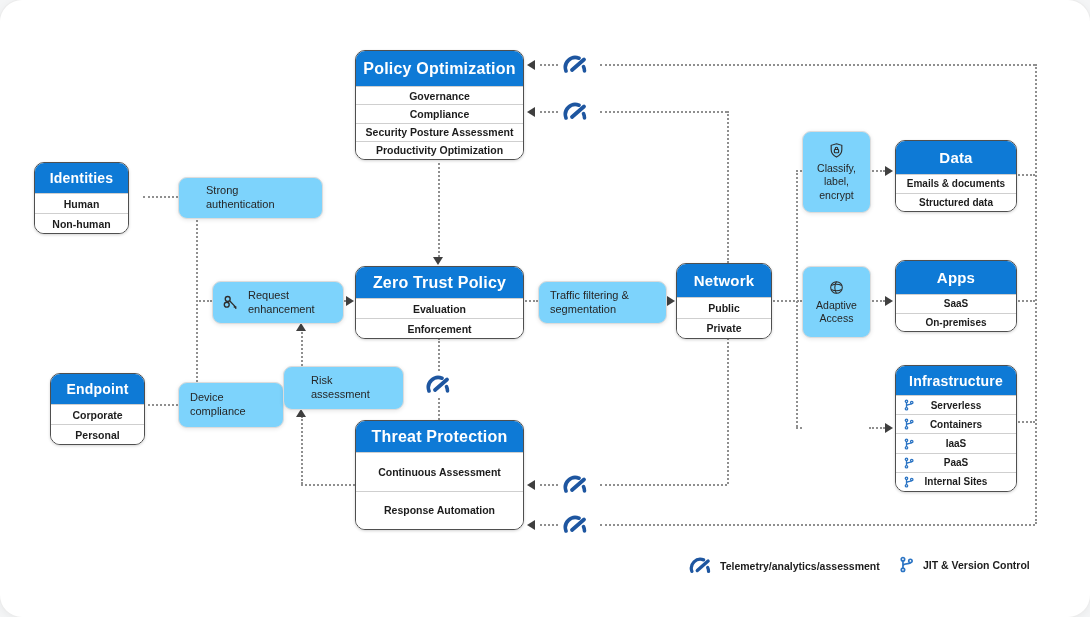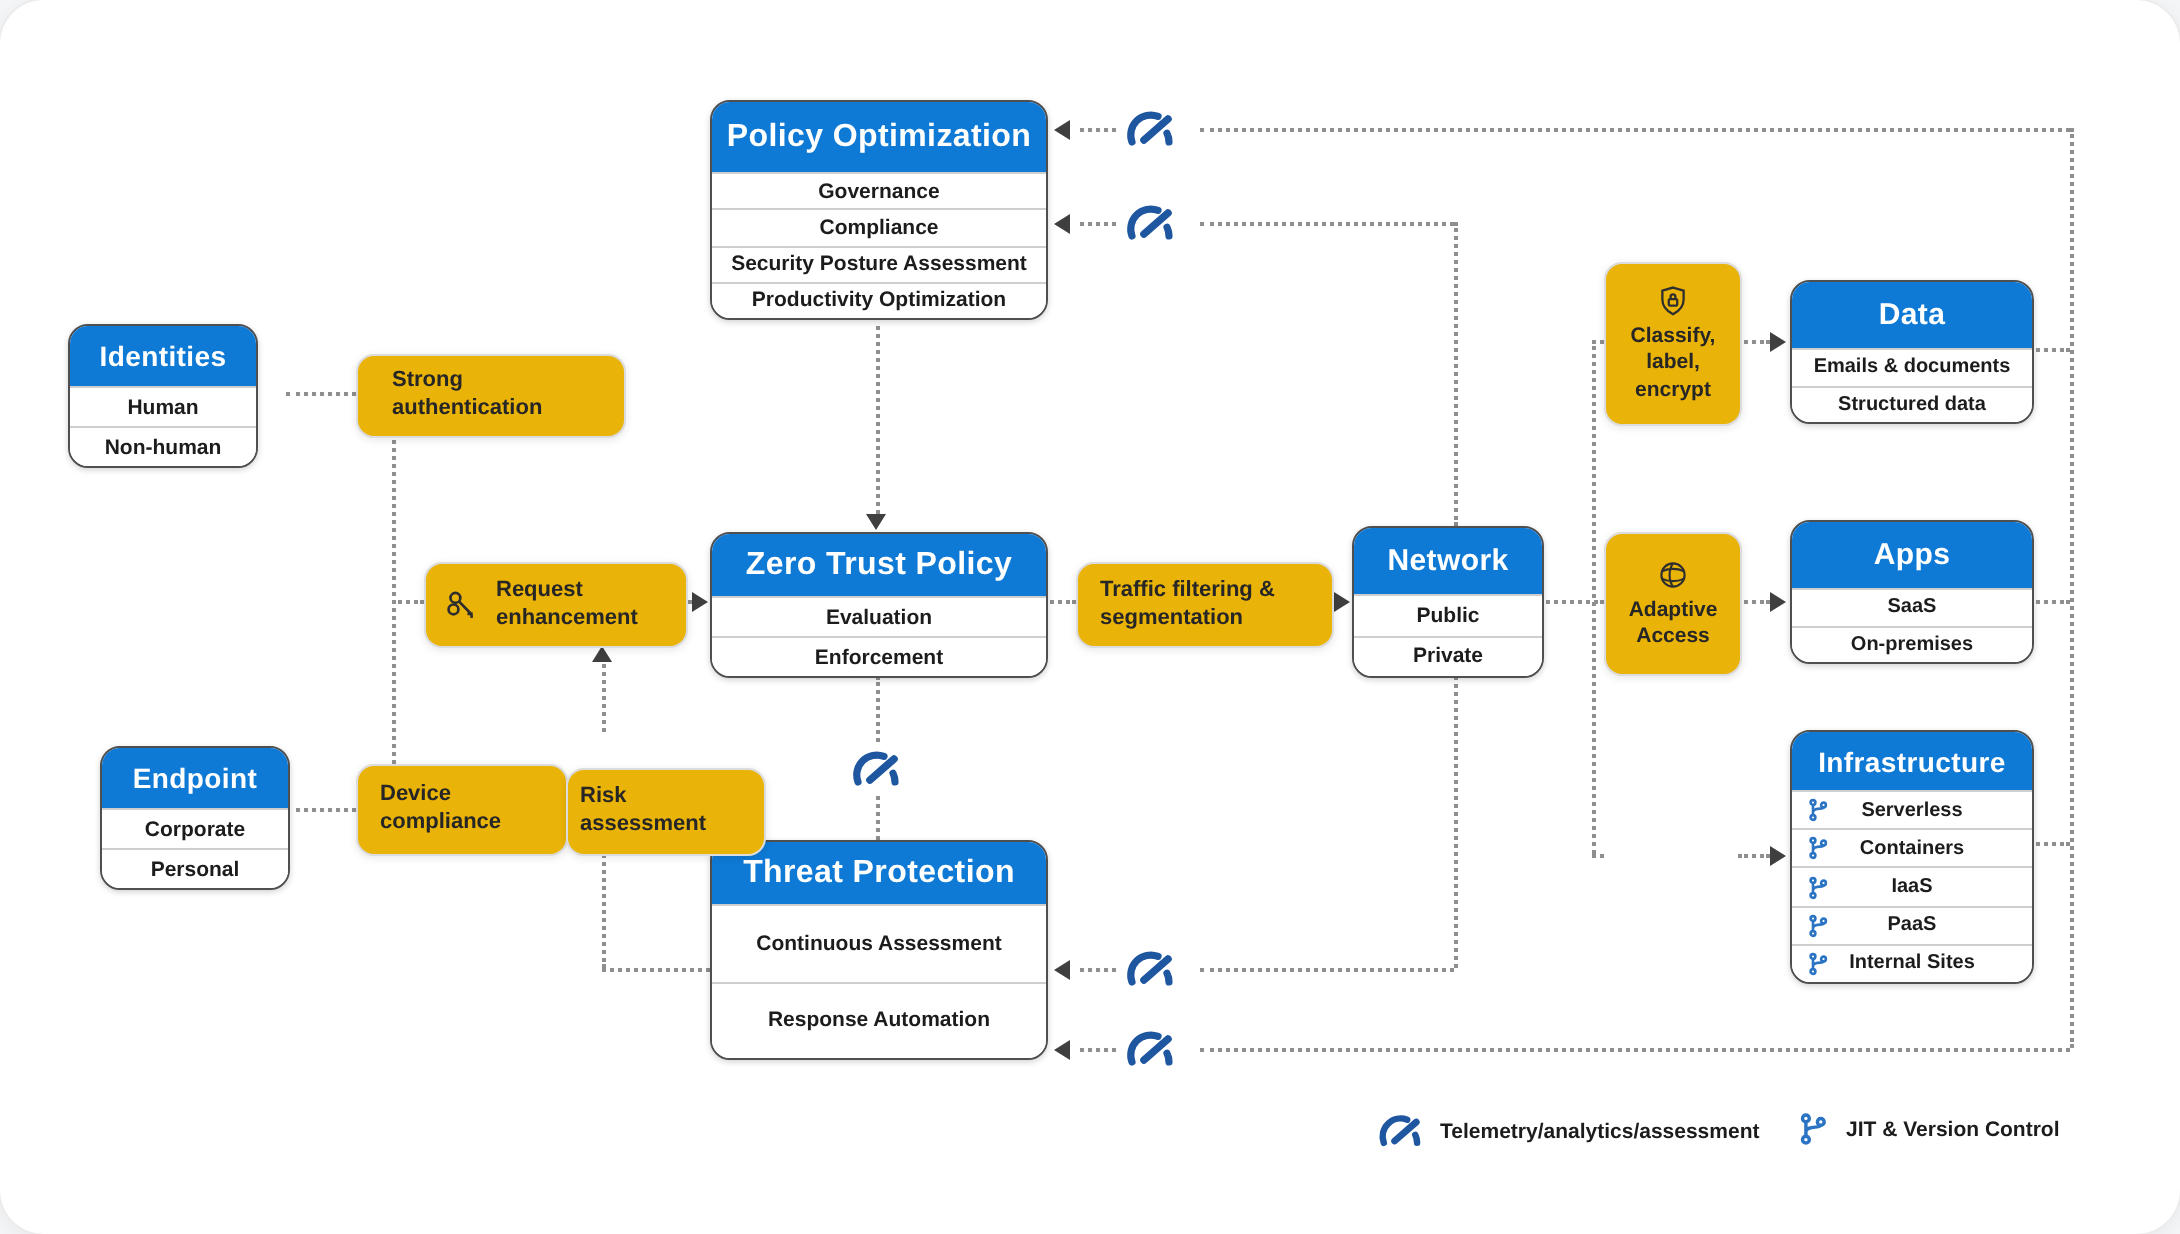--- a/index.html
+++ b/index.html
@@ -9,23 +9,23 @@
   .tbox{position:absolute;display:flex;flex-direction:column;background:#fff;
         border:1.6px solid #4f4f4f;border-radius:10px;overflow:hidden;
         box-shadow:0 1px 3px rgba(0,0,0,.18);}
   .tbox-h{background:#0e7ad6;color:#fff;font-weight:bold;display:flex;align-items:center;
           justify-content:center;letter-spacing:.2px;}
   .tbox-r{flex:1;display:flex;align-items:center;justify-content:center;font-size:10.5px;
           font-weight:600;color:#1c1c1c;border-top:1px solid #cfcfcf;background:#fff;position:relative;}
   .tbox-r:first-of-type{border-top:none;}
   .infra-ico{position:absolute;left:7px;top:50%;transform:translateY(-50%);display:flex;}
   
-  .wbox{position:absolute;background:#eab308;border:1px solid #dcdcdc;border-radius:9px;
+  .wbox{position:absolute;background:#7dd3fc;border:1px solid #dcdcdc;border-radius:9px;
         box-shadow:0 1px 4px rgba(0,0,0,.10);display:flex;align-items:center;
-        font-size:11px;font-weight:700;color:#262626;line-height:1.25;}
+        font-size:11px;font-weight:400;color:#262626;line-height:1.25;}
   .wbox .txt{white-space:pre-line;}
   .wbox.center{flex-direction:column;justify-content:center;text-align:center;}
   
   .ch{position:absolute;height:0;border-top:2px dotted #8f8f8f;}
   .cv{position:absolute;width:0;border-left:2px dotted #8f8f8f;}
   .ar{position:absolute;width:0;height:0;}
   .ar-r{border-left:8px solid #3f3f3f;border-top:5px solid transparent;border-bottom:5px solid transparent;}
   .ar-l{border-right:8px solid #3f3f3f;border-top:5px solid transparent;border-bottom:5px solid transparent;}
   .ar-u{border-bottom:8px solid #3f3f3f;border-left:5px solid transparent;border-right:5px solid transparent;}
   .ar-d{border-top:8px solid #3f3f3f;border-left:5px solid transparent;border-right:5px solid transparent;}
@@ -236,21 +236,21 @@
       <span>Internal Sites</span>
       </div>
   </div>
 
   <div class="tbox" style="left:895px;top:260px;width:120px;height:70px">
     <div class="tbox-h" style="height:33px;font-size:15px">Apps</div>
     <div class="tbox-r" style="font-size:10px">SaaS</div>
     <div class="tbox-r" style="font-size:10px">On-premises</div>
   </div>
 
-  <div class="wbox" style="left:178px;top:177px;width:116px;height:40px;padding-left:17px">
+  <div class="wbox" style="left:178px;top:177px;width:116px;height:40px;padding-left:27px">
     <span class="txt">Strong
 authentication</span>
   </div>
 
   <div class="wbox" style="left:212px;top:281px;width:121px;height:41px;padding-left:9px;gap:7px">
     <span style="display:flex">
         <svg width="19" height="19" viewBox="0 0 24 24" fill="none" stroke="#2e2e2e" stroke-width="1.7">
           <circle cx="7.2" cy="7.5" r="3.1"></circle>
           <circle cx="6" cy="14.8" r="3.1"></circle>
           <path d="M9.6 9.9l7.4 7.6m-2.2.2l2.5-.2.2 2.6"></path>
@@ -263,21 +263,21 @@
   <div class="wbox" style="left:538px;top:281px;width:116px;height:41px;padding-left:11px">
     <span class="txt">Traffic filtering &amp;
 segmentation</span>
   </div>
 
   <div class="wbox" style="left:178px;top:382px;width:93px;height:44px;padding-left:11px">
     <span class="txt">Device
 compliance</span>
   </div>
 
-  <div class="wbox" style="left:283px;top:384px;width:92px;height:42px;padding-left:6px">
+  <div class="wbox" style="left:283px;top:366px;width:92px;height:42px;padding-left:27px">
     <span class="txt">Risk
 assessment</span>
   </div>
 
   <div class="wbox center" style="left:802px;top:131px;width:67px;height:80px;font-size:10.5px">
     <span style="display:flex;margin-bottom:3px">
         <svg width="17" height="17" viewBox="0 0 24 24" fill="none" stroke="#2e2e2e" stroke-width="1.6">
           <path d="M12 2.5l7.5 2.2v6.2c0 4.8-3.2 8.2-7.5 10.4-4.3-2.2-7.5-5.6-7.5-10.4V4.7z"></path>
           <rect x="9" y="10.6" width="6" height="4.6" rx="1"></rect>
           <path d="M10.3 10.6V9.1a1.7 1.7 0 0 1 3.4 0v1.5"></path>

